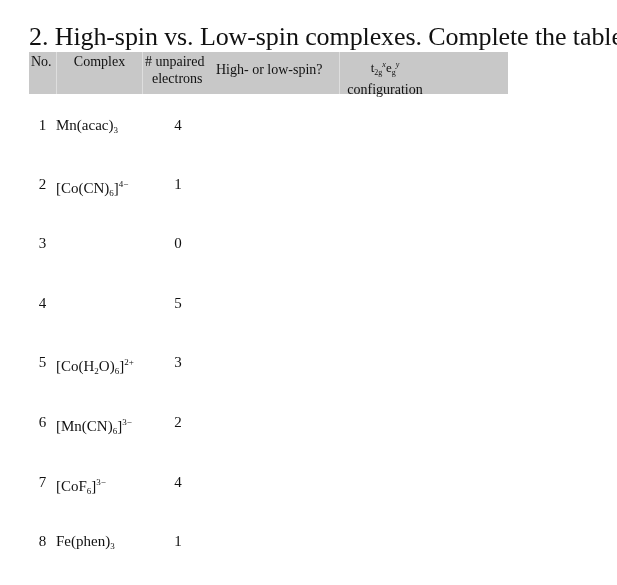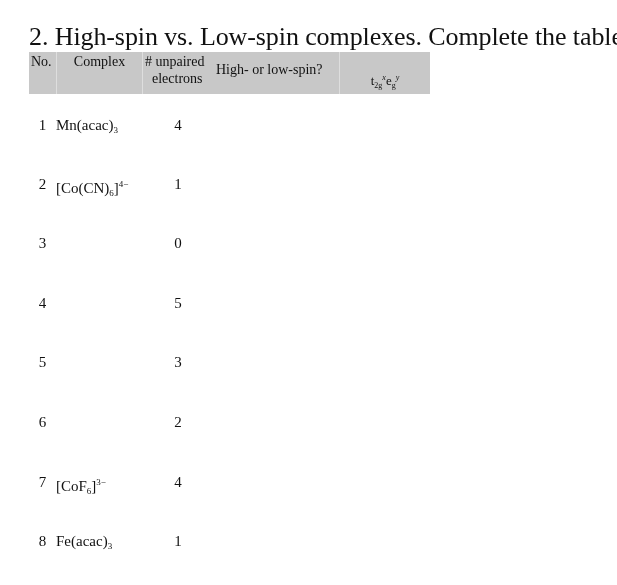--- a/index.html
+++ b/index.html
@@ -21,21 +21,21 @@
       top: 22px;
       font-size: 26px;
       line-height: 30px;
       white-space: nowrap;
       letter-spacing: -0.1px;
     }
     .header-band {
       position: absolute;
       left: 29px;
       top: 52px;
-      width: 401px;
+      width: 479px;
       height: 42px;
       background: #c8c8c8;
     }
     .hcell {
       position: absolute;
       top: 0;
       height: 42px;
       font-size: 14px;
       line-height: 17px;
       text-align: center;
@@ -44,21 +44,21 @@
     .hcell.sep {
       border-left: 1px solid #dedede;
     }
     .hcell .l1 { display: block; }
     .hcell .l2 { display: block; }
     .h-no { left: 0; width: 27px; text-align: left; padding-left: 2px; padding-top: 1px; }
     .h-complex { left: 27px; width: 86px; padding-top: 1px; }
     .h-unpaired { left: 113px; width: 72px; padding-top: 1px; text-align: left; padding-left: 2px; }
     .h-unpaired .l2 { padding-left: 7px; }
     .h-spin { left: 185px; width: 125px; padding-top: 9px; text-align: left; padding-left: 2px; }
-    .h-config { left: 310px; width: 91px; padding-top: 17px; }
+    .h-config { left: 310px; width: 91px; padding-top: 4px; }
     .tcfg { font-size: 13px; }
     .tcfg sub { font-size: 8px; vertical-align: -3px; }
     .tcfg sup { font-size: 8px; vertical-align: 5px; font-style: italic; }
 
     .row {
       position: absolute;
       left: 29px;
       width: 401px;
       height: 24px;
       font-size: 15px;
@@ -109,20 +109,21 @@
     <span class="l2">electrons</span>
   </div>
   <div class="hcell h-complex sep">
     <span class="l1">Complex</span>
   </div>
   <div class="hcell h-spin">
     <span class="l1">High- or low-spin?</span>
   </div>
   <div class="hcell h-config sep">
     <span class="l1 tcfg"><span>t</span><sub>2g</sub><sup>x</sup><span>e</span><sub>g</sub><sup>y</sup></span>
+    <span class="l2">configuration</span>
   </div>
 </div>
 
 <div class="row" style="top:113px">
   <span class="c-no">1</span>
   <span class="c-complex"><span>Mn(acac)</span><sub>3</sub></span>
   <span class="c-unpaired">4</span>
   <span class="c-spin"></span>
   <span class="c-config"></span>
 </div>
@@ -144,39 +145,41 @@
 
 <div class="row" style="top:291px">
   <span class="c-no">4</span>
   <span class="c-unpaired">5</span>
   <span class="c-spin"></span>
   <span class="c-config"></span>
 </div>
 
 <div class="row" style="top:350px">
   <span class="c-no">5</span>
+  <span class="c-complex"><span>[Co(H</span><sub>2</sub><span>O)</span><sub>6</sub><span>]</span><sup>2+</sup></span>
   <span class="c-unpaired">3</span>
   <span class="c-spin"></span>
   <span class="c-config"></span>
 </div>
 
 <div class="row" style="top:410px">
   <span class="c-no">6</span>
+  <span class="c-complex"><span>[Mn(CN)</span><sub>6</sub><span>]</span><sup>3−</sup></span>
   <span class="c-unpaired">2</span>
   <span class="c-spin"></span>
   <span class="c-config"></span>
 </div>
 
 <div class="row" style="top:470px">
   <span class="c-no">7</span>
   <span class="c-complex"><span>[CoF</span><sub>6</sub><span>]</span><sup>3−</sup></span>
   <span class="c-unpaired">4</span>
   <span class="c-spin"></span>
   <span class="c-config"></span>
 </div>
 
 <div class="row" style="top:529px">
   <span class="c-no">8</span>
-  <span class="c-complex"><span>Fe(acac)</span><sub>3</sub></span>
+  <span class="c-complex"><span>Fe(phen)</span><sub>3</sub></span>
   <span class="c-unpaired">1</span>
   <span class="c-spin"></span>
   <span class="c-config"></span>
 </div>
 
 </body></html>

